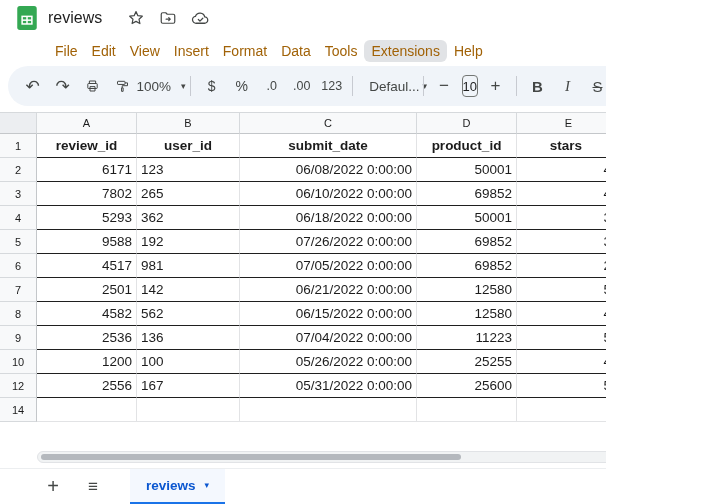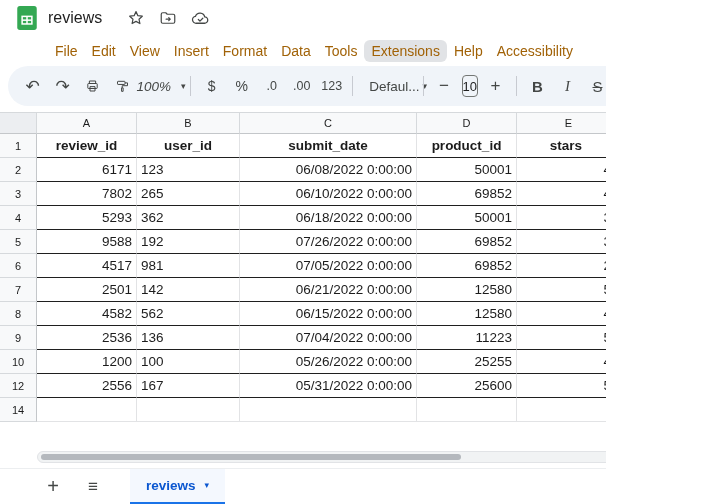--- a/index.html
+++ b/index.html
@@ -20,21 +20,21 @@
   .menu-item.highlight { background:#e1e3e6; }
 
   
   .toolbar-wrap { padding:4px 0 6px 8px; }
   .toolbar { height:40px; background:#f0f4f9; border-radius:20px 0 0 20px; display:flex; align-items:center; padding:0 6px 0 12px; gap:5px; margin-right:-10px; }
   .tb-btn { min-width:25px; height:26px; padding:0 5px; display:flex; align-items:center; justify-content:center; border-radius:4px; font-size:14px; color:#444746; white-space:nowrap; }
   .tb-btn svg { display:block; }
   .glyph-lg { font-size:17px; }
   .caret { font-size:9px; color:#444746; margin-left:3px; }
   .divider { width:1px; height:20px; background:#c7cad1; margin:0 3px; flex:none; }
-  .zoom-select { gap:7px; padding:0 8px; font-size:13.5px;font-style:italic; }
+  .zoom-select { gap:7px; padding:0 8px; font-size:13.5px; }
   .font-select { width:86px; justify-content:space-between; padding:0 8px; font-size:13.5px; }
   .small-fmt { font-size:12.5px; letter-spacing:0; }
   .size-box { width:26px; height:22px; border:1px solid #747775; border-radius:4px; display:flex; align-items:center; justify-content:center; font-size:13px; color:#1f1f1f; background:#fff0; }
   .bold-btn { font-weight:700; font-size:15px; }
   .italic-btn { font-style:italic; font-family:"Liberation Serif","DejaVu Serif",serif; font-size:15px; }
   .strike-btn { text-decoration:line-through; font-size:15px; }
 
   
   .grid { position:relative; }
   table.sheet { border-collapse:separate; border-spacing:0; table-layout:fixed; width:702px; }
@@ -97,21 +97,20 @@
   <div class="menubar">
       <span class="menu-item">File</span>
       <span class="menu-item">Edit</span>
       <span class="menu-item">View</span>
       <span class="menu-item">Insert</span>
       <span class="menu-item">Format</span>
       <span class="menu-item">Data</span>
       <span class="menu-item">Tools</span>
       <span class="menu-item highlight">Extensions</span>
       <span class="menu-item">Help</span>
-      <span class="menu-item">Accessibility</span>
     </div>
 
   <div class="toolbar-wrap">
     <div class="toolbar">
       <span class="tb-btn glyph-lg">↶</span>
       <span class="tb-btn glyph-lg">↷</span>
       <span class="tb-btn">
         <svg width="18" height="18" viewBox="0 0 24 24" fill="none" stroke="#444746" stroke-width="1.6" stroke-linejoin="round">
           <path d="M7 8V4h10v4"></path>
           <rect x="4.5" y="8" width="15" height="8" rx="1"></rect>

